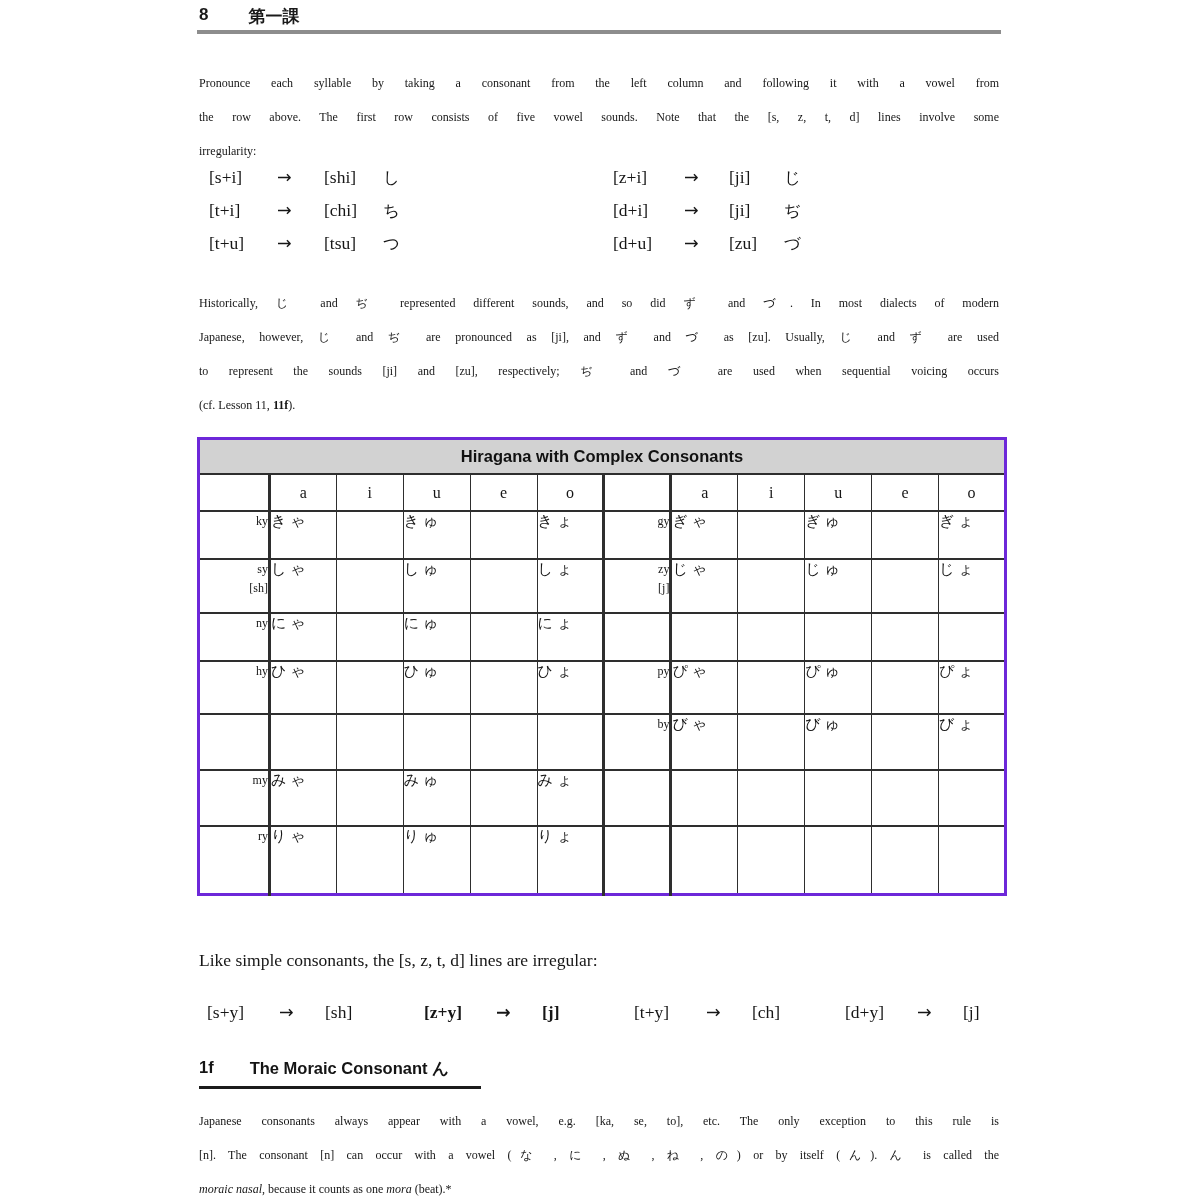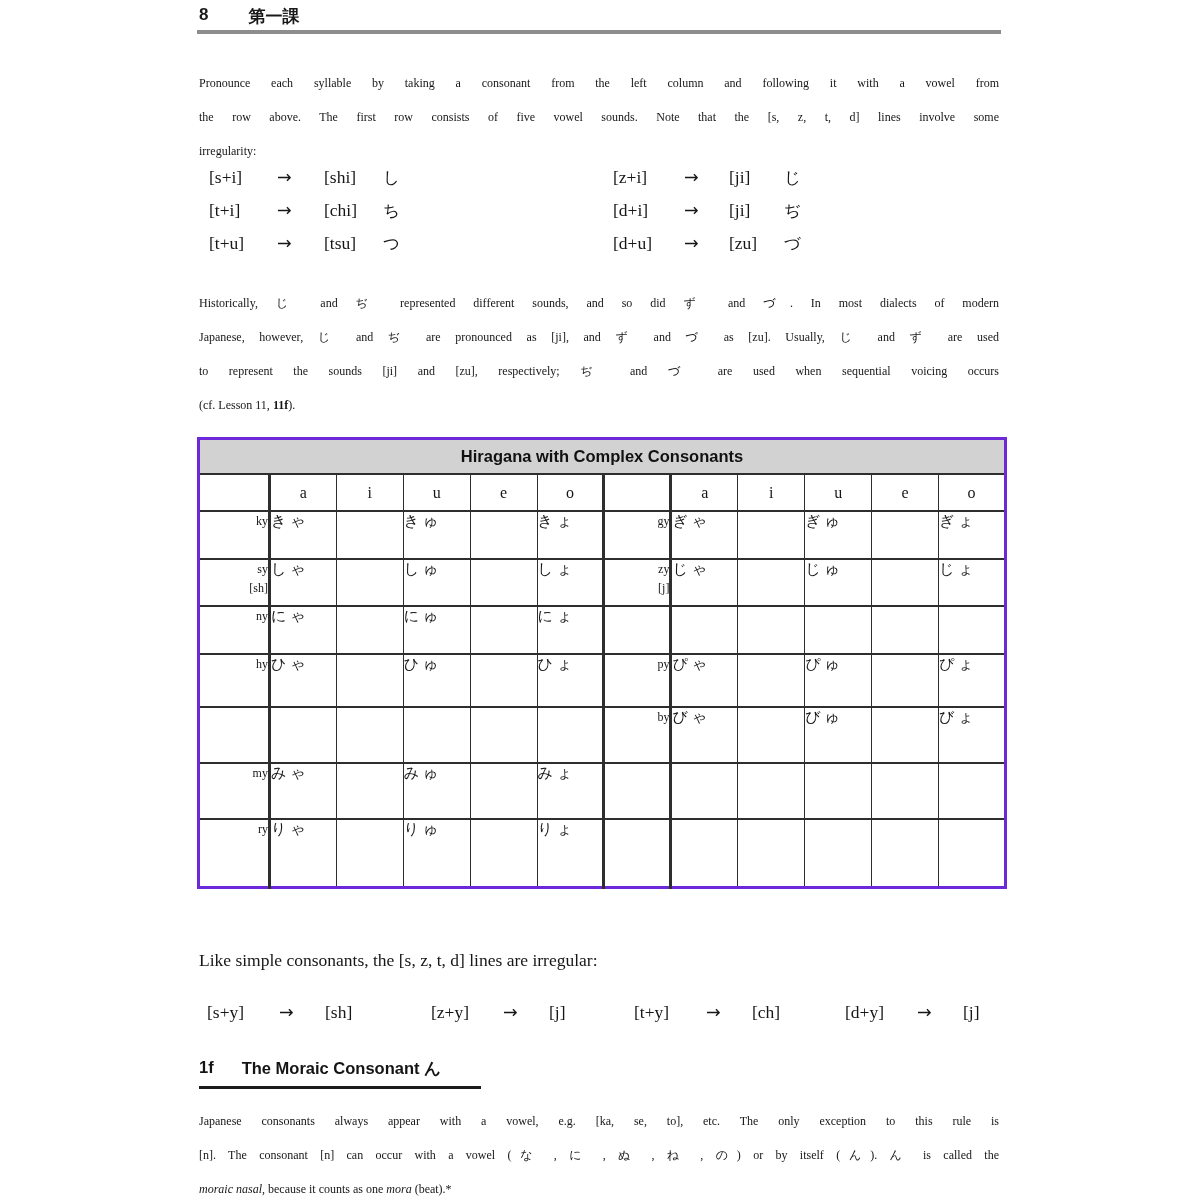--- a/index.html
+++ b/index.html
@@ -47,32 +47,32 @@
           padding:0;margin:0;overflow:hidden;}
   .title-row th{height:33px;background:#d2d2d2;border-bottom-width:2px;
           font-family:"Liberation Sans", sans-serif;font-weight:bold;font-size:16.5px;
           text-align:center;color:#111;}
   .vheader th{height:35px;font-weight:normal;font-size:16px;text-align:center;
           font-family:"Liberation Serif", serif;}
   .hr3{border-right-width:3px !important;}
   .lab{text-align:right;vertical-align:top;padding-top:7px;font-size:12px;line-height:19px;}
   .kana{text-align:left;vertical-align:top;padding:7px 0 0 12px;font-size:15px;letter-spacing:4px;}
   #ktbody tr:nth-child(1){height:48px}
-  #ktbody tr:nth-child(2){height:47px}
+  #ktbody tr:nth-child(2){height:54px}
   #ktbody tr:nth-child(3){height:48px}
   #ktbody tr:nth-child(4){height:53px}
   #ktbody tr:nth-child(5){height:56px}
   #ktbody tr:nth-child(6){height:56px}
   #ktbody tr:nth-child(7){height:68px}
   #ktbody tr:nth-child(8){height:57px}
   col.c-lab{width:70px} col.c-v{width:66px} col.c-lab2{width:66px}
 
   
   .like-line{position:absolute;top:948px;left:2px;font-size:17.5px;line-height:24px;}
-  .sec-heading{position:absolute;top:1058px;left:2px;display:flex;gap:28px;
+  .sec-heading{position:absolute;top:1058px;left:2px;display:flex;gap:36px;
                font-family:"Liberation Sans", sans-serif;font-weight:bold;font-size:16.5px;color:#141414;}
   .sec-underline{position:absolute;top:1086px;left:2px;width:282px;height:3px;background:#1b1b1b;}
 </style>
 </head>
 <body>
 
 <div class="page">
   <div class="content">
 
     <div class="pg-header">
@@ -272,21 +272,21 @@
             <td class="kana"></td>
             <td class="kana"></td>
           </tr>
         </tbody>
     </table>
 
     <div class="like-line">Like simple consonants, the [s, z, t, d] lines are irregular:</div>
 
     <div class="sc2" id="sc2">
         <span class="g-grp" style="left: 10px;"><span class="g-src">[s+y]</span><span class="g-arrow">→</span><span class="g-res">[sh]</span></span>
-        <span class="g-grp" style="left: 234px;"><span class="g-src">[z+y]</span><span class="g-arrow">→</span><span class="g-res">[j]</span></span>
+        <span class="g-grp" style="left: 227px; font-weight: bold;"><span class="g-src">[z+y]</span><span class="g-arrow">→</span><span class="g-res">[j]</span></span>
         <span class="g-grp" style="left: 437px;"><span class="g-src">[t+y]</span><span class="g-arrow">→</span><span class="g-res">[ch]</span></span>
         <span class="g-grp" style="left: 648px;"><span class="g-src">[d+y]</span><span class="g-arrow">→</span><span class="g-res">[j]</span></span>
       </div>
 
     <div class="sec-heading">
       <span>1f</span>
       <span>The Moraic Consonant ん</span>
     </div>
     <div class="sec-underline"></div>
 

